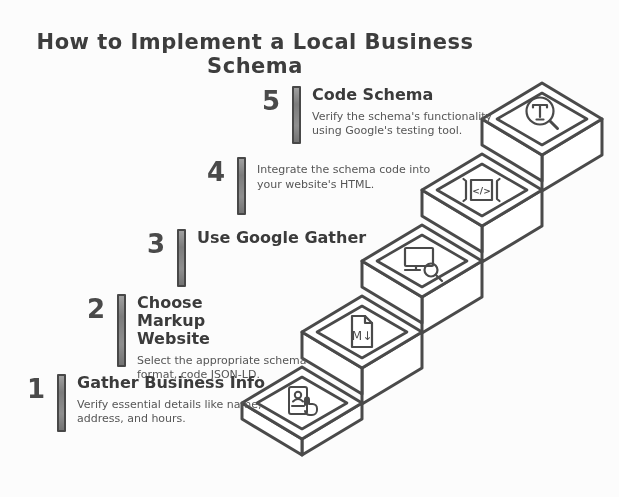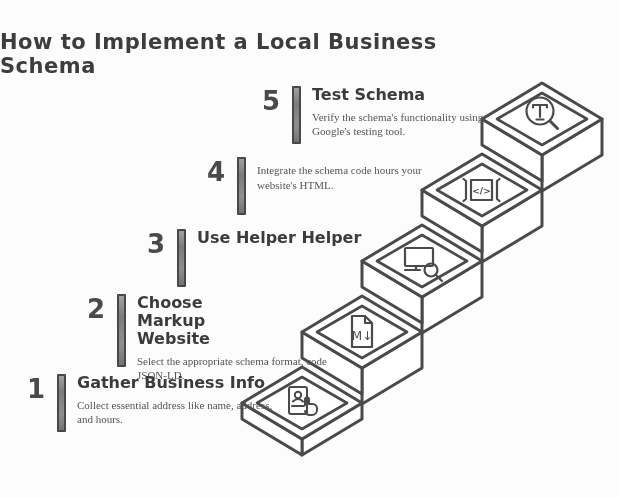--- a/index.html
+++ b/index.html
@@ -6,21 +6,21 @@
   html,body { background:#e9e9e9; }
   #canvas {
     position:relative;
     width:619px; height:497px;
     background:#fcfcfc;
     font-family:"DejaVu Sans", sans-serif;
     overflow:hidden;
   }
   #page-title {
     position:absolute; left:0; top:30px; width:510px;
-    text-align:left;
+    text-align:center;
     font-size:21px; font-weight:bold; letter-spacing:.5px;
     color:#3d3d3d;
   }
   #stair-svg { position:absolute; left:0; top:0; }
 
   .step-block { position:absolute; display:flex; align-items:flex-start; }
   .step-number {
     width:30px; margin-top:2px; margin-right:6px;
     font-size:26px; font-weight:bold; color:#4a4a4a; text-align:center;
     line-height:1;
@@ -33,21 +33,20 @@
   }
   .step-text { margin-left:11px; }
   .step-title {
     font-size:16px; font-weight:bold; color:#3b3b3b;
     line-height:1.12; max-width:210px;
   }
   .step-desc {
     margin-top:6px;
     font-size:11px; line-height:1.32; color:#565656;
     max-width:200px;
-    font-family:Liberation Serif, serif;
   }
   .pos-5 { left:256px; top:86px; }
   .pos-4 { left:201px; top:157px; }
   .pos-3 { left:141px; top:229px; }
   .pos-2 { left:81px;  top:294px; }
   .pos-1 { left:21px;  top:374px; }
   .step-block-2 .step-bar { height:73px; }
   .step-block-2 .step-title { max-width:125px; }
 </style>
 </head>
@@ -122,52 +121,52 @@
           <path d="M4,3 v-5.5 a2,2 0 0 1 4,0 V2 h3.5 a4.5,4.5 0 0 1 4.5,4.5 V8 a5,5 0 0 1 -5,5 h-2 a5,5 0 0 1 -5,-4"></path>
         </g>
       </g>
     </g>
   </svg>
 
   <div class="step-block pos-5">
     <div class="step-number">5</div>
     <div class="step-bar"></div>
     <div class="step-text">
-      <div class="step-title">Test Schema</div>
+      <div class="step-title">Code Schema</div>
       <div class="step-desc">Verify the schema's functionality using Google's testing tool.</div>
     </div>
   </div>
 
   <div class="step-block pos-4">
     <div class="step-number">4</div>
     <div class="step-bar"></div>
     <div class="step-text">
-      <div class="step-desc">Integrate the schema code hours your website's HTML.</div>
+      <div class="step-desc">Integrate the schema code into your website's HTML.</div>
     </div>
   </div>
 
   <div class="step-block pos-3">
     <div class="step-number">3</div>
     <div class="step-bar"></div>
     <div class="step-text">
-      <div class="step-title">Use Helper Helper</div>
+      <div class="step-title">Use Google Gather</div>
     </div>
   </div>
 
   <div class="step-block step-block-2 pos-2">
     <div class="step-number">2</div>
     <div class="step-bar"></div>
     <div class="step-text">
       <div class="step-title">Choose Markup Website</div>
       <div class="step-desc">Select the appropriate schema format, code JSON-LD.</div>
     </div>
   </div>
 
   <div class="step-block pos-1">
     <div class="step-number">1</div>
     <div class="step-bar"></div>
     <div class="step-text">
       <div class="step-title">Gather Business Info</div>
-      <div class="step-desc">Collect essential address like name, address, and hours.</div>
+      <div class="step-desc">Verify essential details like name, address, and hours.</div>
     </div>
   </div>
 
 </div>
 
 </body></html>

